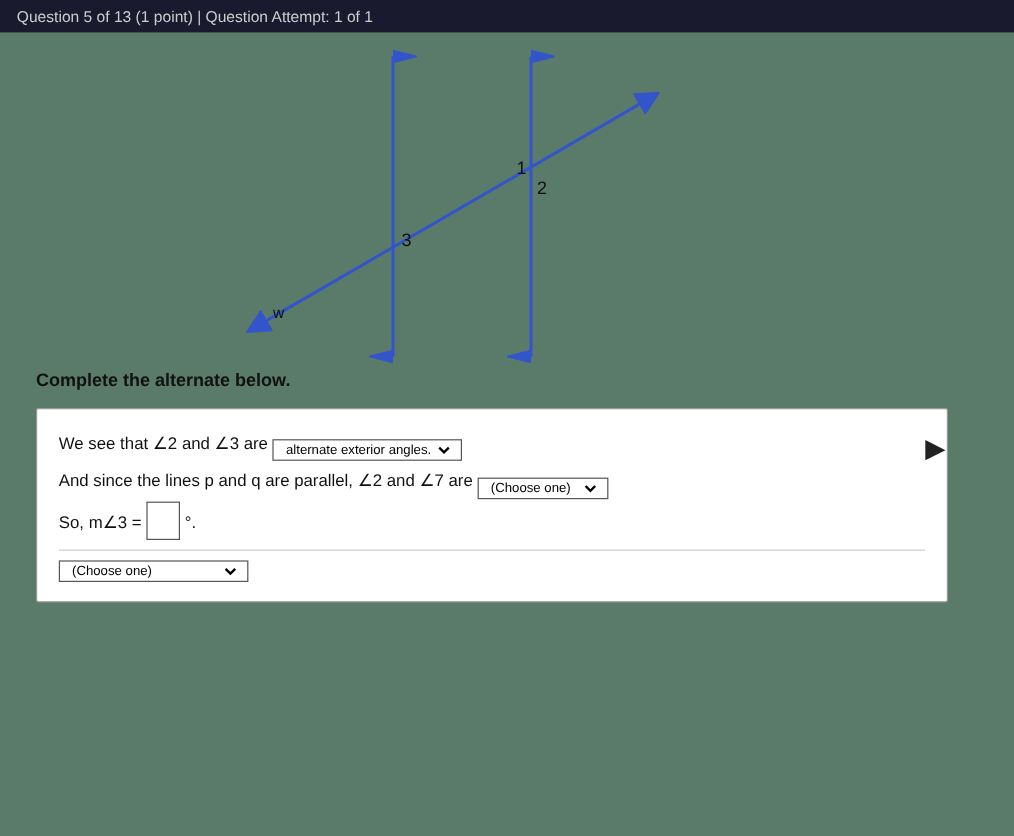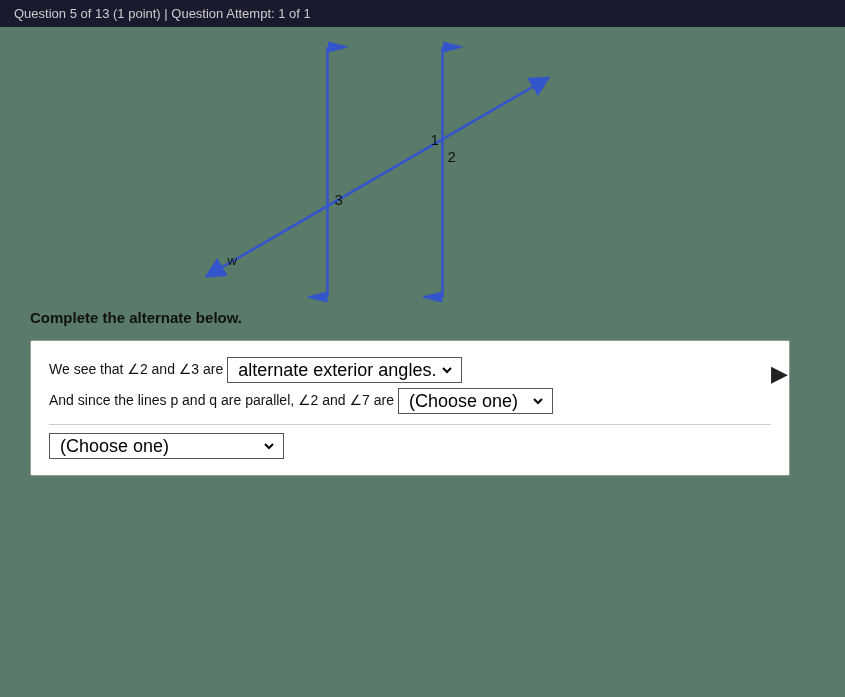--- a/index.html
+++ b/index.html
@@ -48,40 +48,40 @@
       border: 1.5px solid #999;
       border-radius: 2px;
       padding: 14px 18px;
       font-size: 14px;
       line-height: 2.1;
       color: #111;
       max-width: 760px;
     }
     .statement-line {
       display: flex;
-      align-items: center;
+      align-items: flex-end;
       flex-wrap: wrap;
       gap: 4px;
       margin-bottom: 2px;
     }
     .dropdown-box {
       display: inline-flex;
       align-items: center;
       border: 1.5px solid #555;
       background: #fff;
       padding: 1px 6px;
       cursor: pointer;
       font-size: 13.5px;
       min-width: 80px;
       white-space: nowrap;
     }
     .dropdown-box select {
       border: none;
       background: transparent;
-      font-size: 18px;
+      font-size: 11px;
       cursor: pointer;
       outline: none;
       padding-right: 2px;
     }
     .underline-box {
       display: inline-block;
       border: 1.5px solid #555;
       background: #fff;
       padding: 1px 6px;
       min-width: 28px;
@@ -170,20 +170,25 @@
       <span>And since the lines p and q are parallel, ∠2 and ∠7 are</span>
       <span class="dropdown-box">
         <select>
           <option>(Choose one)</option>
           <option>congruent</option>
           <option>supplementary</option>
         </select>
       </span>
     </div>
 
+    <div class="statement-line">
+      <span>So, m∠3 =</span>
+      <span class="underline-box">&nbsp;</span>
+      <span>°.</span>
+    </div>
 
     <div style="border-top: 1px solid #ccc; margin: 8px 0;"></div>
 
     <div class="statement-line">
       <span class="dropdown-box">
         <select>
           <option>(Choose one)</option>
           <option>alternate exterior angles.</option>
           <option>alternate interior angles.</option>
           <option>co-interior angles.</option>

